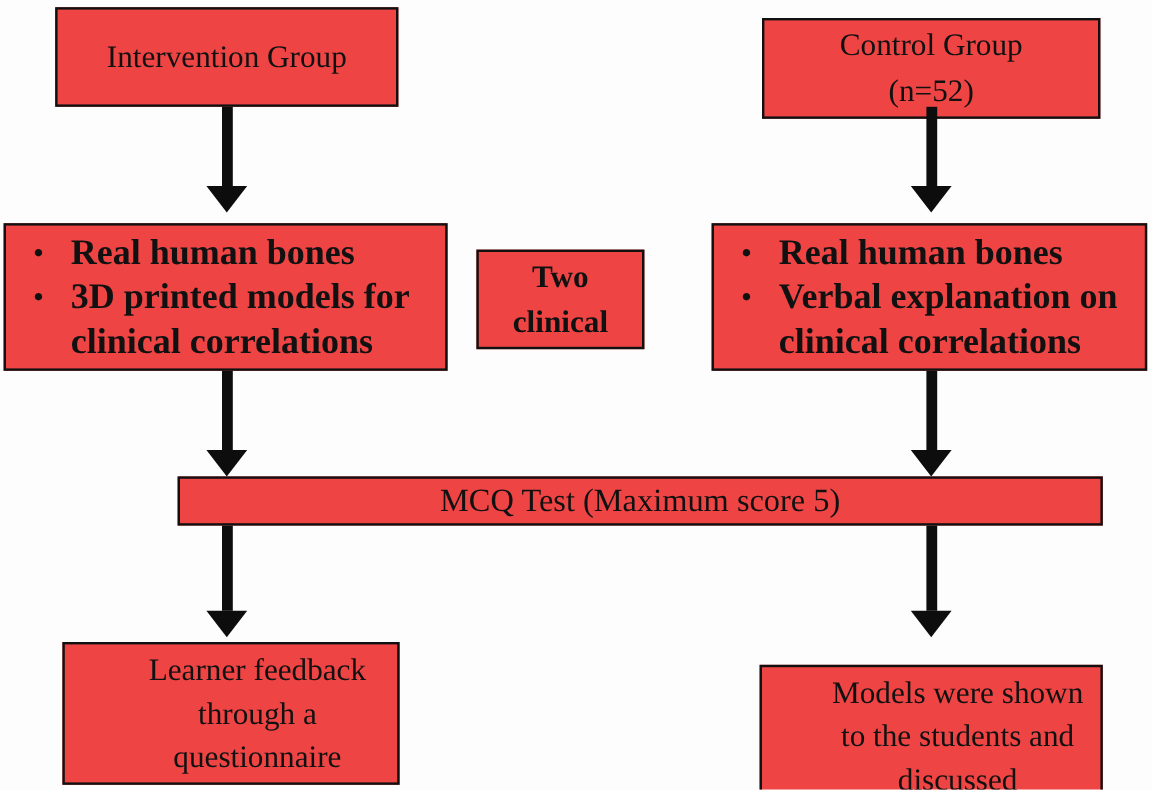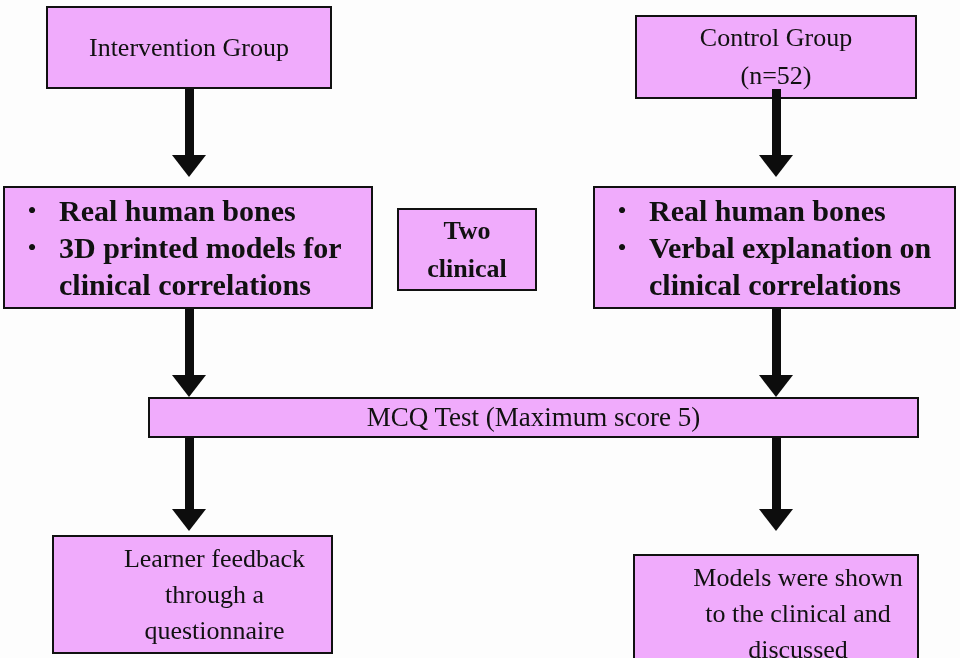--- a/index.html
+++ b/index.html
@@ -9,21 +9,21 @@
     font-family: "Liberation Serif", "DejaVu Serif", serif;
     color: #111111;
   }
   .canvas {
     position: relative;
     width: 960px;
     height: 658px;
   }
   .box {
     position: absolute;
-    background: #f0abfc;
+    background: #ef4444;
     border: 2px solid #111111;
     display: flex;
     flex-direction: column;
     justify-content: center;
     align-items: center;
     text-align: center;
     font-size: 26px;
     line-height: 38px;
   }
   .box.bullets {
@@ -152,17 +152,17 @@
   </div>
 
   <div class="box small-lines" style="left:52px; top:535px; width:281px; height:119px;">
     <div>Learner feedback</div>
     <div>through a</div>
     <div>questionnaire</div>
   </div>
 
   <div class="box small-lines" style="left:633px; top:554px; width:286px; height:119px;">
     <div>Models were shown</div>
-    <div>to the clinical and</div>
+    <div>to the students and</div>
     <div>discussed</div>
   </div>
 
 </div>
 
 </body></html>

